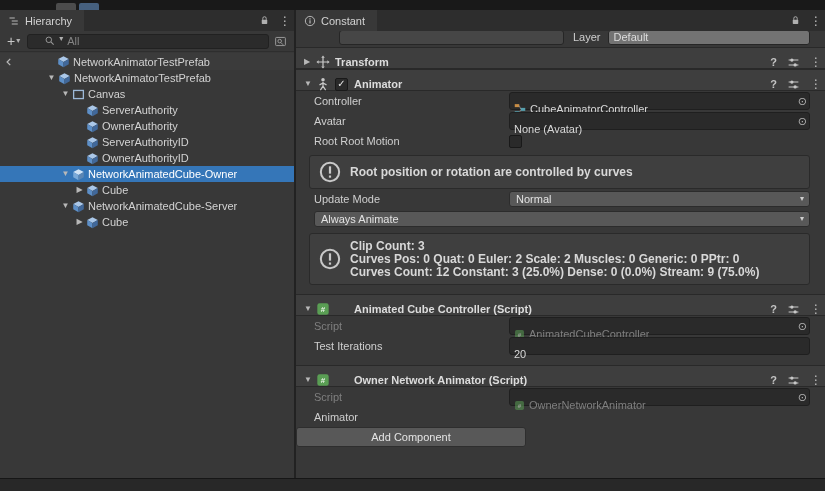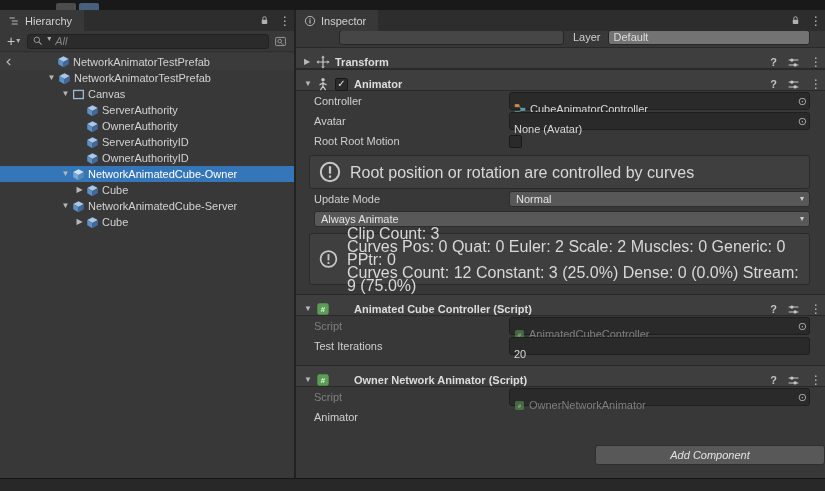--- a/index.html
+++ b/index.html
@@ -21,21 +21,21 @@
 .tabbar-icons{display:flex;align-items:center;gap:9px;padding-right:7px;}
 .icon-btn{display:flex;align-items:center;justify-content:center;}
 .kebab{color:#c0c0c0;font-size:12px;line-height:1;width:8px;text-align:center;}
 .kebab::before{content:"\22EE";}
 
 .h-toolbar{height:21px;flex:none;display:flex;align-items:center;gap:5px;padding:0 7px 0 5px;background:#383838;border-bottom:1px solid #2e2e2e;}
 .plus-btn{display:flex;align-items:center;gap:1px;padding:0 2px;color:#c8c8c8;}
 .plus::before{content:"+";font-size:14px;line-height:1;}
 .caret{font-size:8px;color:#b0b0b0;line-height:1;}
 .caret::before{content:"\25BE";}
-.search-box{flex:1;height:15px;background:#2b2b2b;border:1px solid #212121;border-radius:3px;display:flex;align-items:flex-start;gap:4px;padding:0 4px;font-style:italic;}
+.search-box{flex:1;height:15px;background:#2b2b2b;border:1px solid #212121;border-radius:3px;display:flex;align-items:flex-start;gap:4px;padding:0 16px;}
 .search-text{color:#848484;}
 
 .tree{flex:1;overflow:hidden;padding-top:1px;}
 .root-row{height:17px;display:flex;align-items:center;background:#3b3b3b;position:relative;}
 .back-btn{position:absolute;left:2px;top:2px;width:14px;height:14px;display:flex;align-items:center;justify-content:center;}
 .root-row .obj-icon{margin-left:57px;}
 .root-label{color:#e6e6e6;}
 .trow{height:16px;display:flex;align-items:center;}
 .tri{width:13px;flex:none;text-align:center;font-size:8px;color:#b8b8b8;line-height:1;}
 .tri.open::before{content:"\25BC";}
@@ -74,23 +74,23 @@
 .ifield.disabled .ficon{opacity:.55;}
 .picker{position:absolute;right:2px;top:0;bottom:0;display:flex;align-items:center;color:#b4b4b4;font-size:11px;}
 .picker::before{content:"\2299";}
 .idrop{flex:1;height:16px;background:#585858;border:1px solid #2c2c2c;border-radius:3px;display:flex;align-items:center;padding:0 16px 0 6px;position:relative;color:#e2e2e2;}
 .dcaret{position:absolute;right:5px;font-size:8px;color:#cfcfcf;line-height:1;}
 .dcaret::before{content:"\25BE";}
 .icheck{width:13px;height:13px;background:#2a2a2a;border:1px solid #191919;border-radius:2px;flex:none;}
 .helpbox{margin:4px 15px 0 13px;flex:none;background:#3f3f3f;border:1px solid #2a2a2a;border-radius:3px;display:flex;align-items:center;gap:9px;padding:4px 9px;}
 .warn{height:34px;}
 .info{height:52px;}
-.hb-text{font-size:16px;line-height:13px;color:#d8d8d8;}
+.hb-text{font-size:12px;line-height:13px;color:#d8d8d8;font-weight:bold;}
 .gap9{height:9px;flex:none;}
-.add-row{display:flex;justify-content:flex-end;margin-top:18px;flex:none;font-style:italic;}
+.add-row{display:flex;justify-content:flex-start;flex:none;}
 .add-btn{width:230px;height:20px;background:#585858;border:1px solid #2e2e2e;border-radius:3px;display:flex;align-items:center;justify-content:center;color:#e4e4e4;}
 .bottom-strip{height:13px;flex:none;background:#282828;border-top:1px solid #161616;}
 </style>
 </head>
 <body>
 
 <div class="window">
   <div class="top-strip">
     <div class="tab-stub stub1"></div>
     <div class="tab-stub stub2"></div>
@@ -253,21 +253,21 @@
     <div class="right-panel">
       <div class="tabbar">
         <div class="tab">
           <span class="icon-btn">
             <svg width="12" height="12" viewBox="0 0 16 16">
                 <circle cx="8" cy="8" r="6.2" fill="none" stroke="#b8b8b8" stroke-width="1.3"></circle>
                 <rect x="7.2" y="7" width="1.6" height="4.3" fill="#b8b8b8"></rect>
                 <rect x="7.2" y="4.3" width="1.6" height="1.7" fill="#b8b8b8"></rect>
               </svg>
           </span>
-          <span>Inspector</span>
+          <span>Constant</span>
         </div>
         <div class="tabbar-spacer"></div>
         <div class="tabbar-icons">
           <span class="icon-btn">
             <svg width="11" height="11" viewBox="0 0 16 16">
                 <rect x="4" y="7" width="8" height="6" rx="1" fill="#b0b0b0"></rect>
                 <path d="M5.5 7 V5 a2.5 2.5 0 0 1 5 0 V7" stroke="#b0b0b0" stroke-width="1.4" fill="none"></path>
               </svg>
           </span>
           <span class="kebab"></span>

